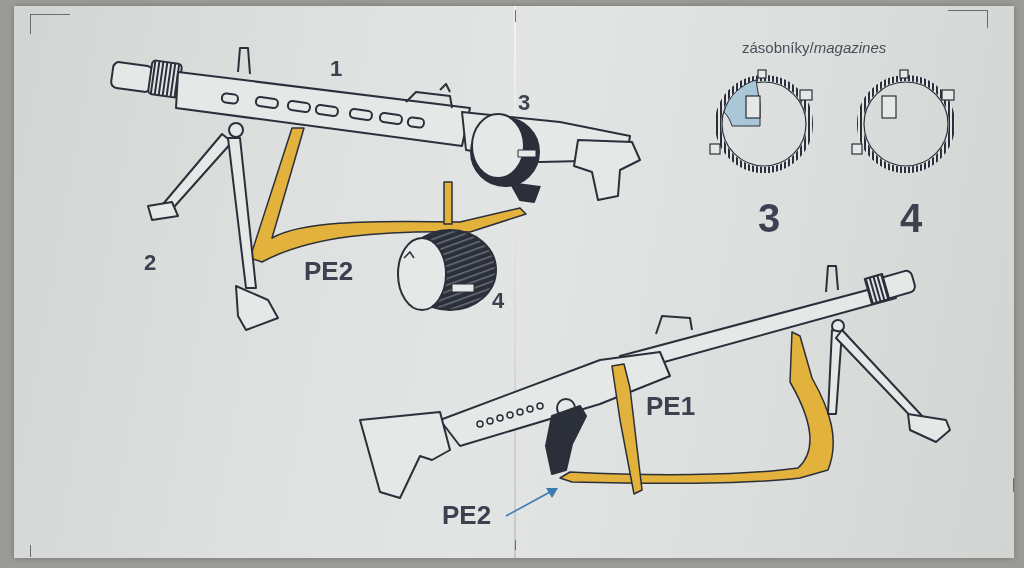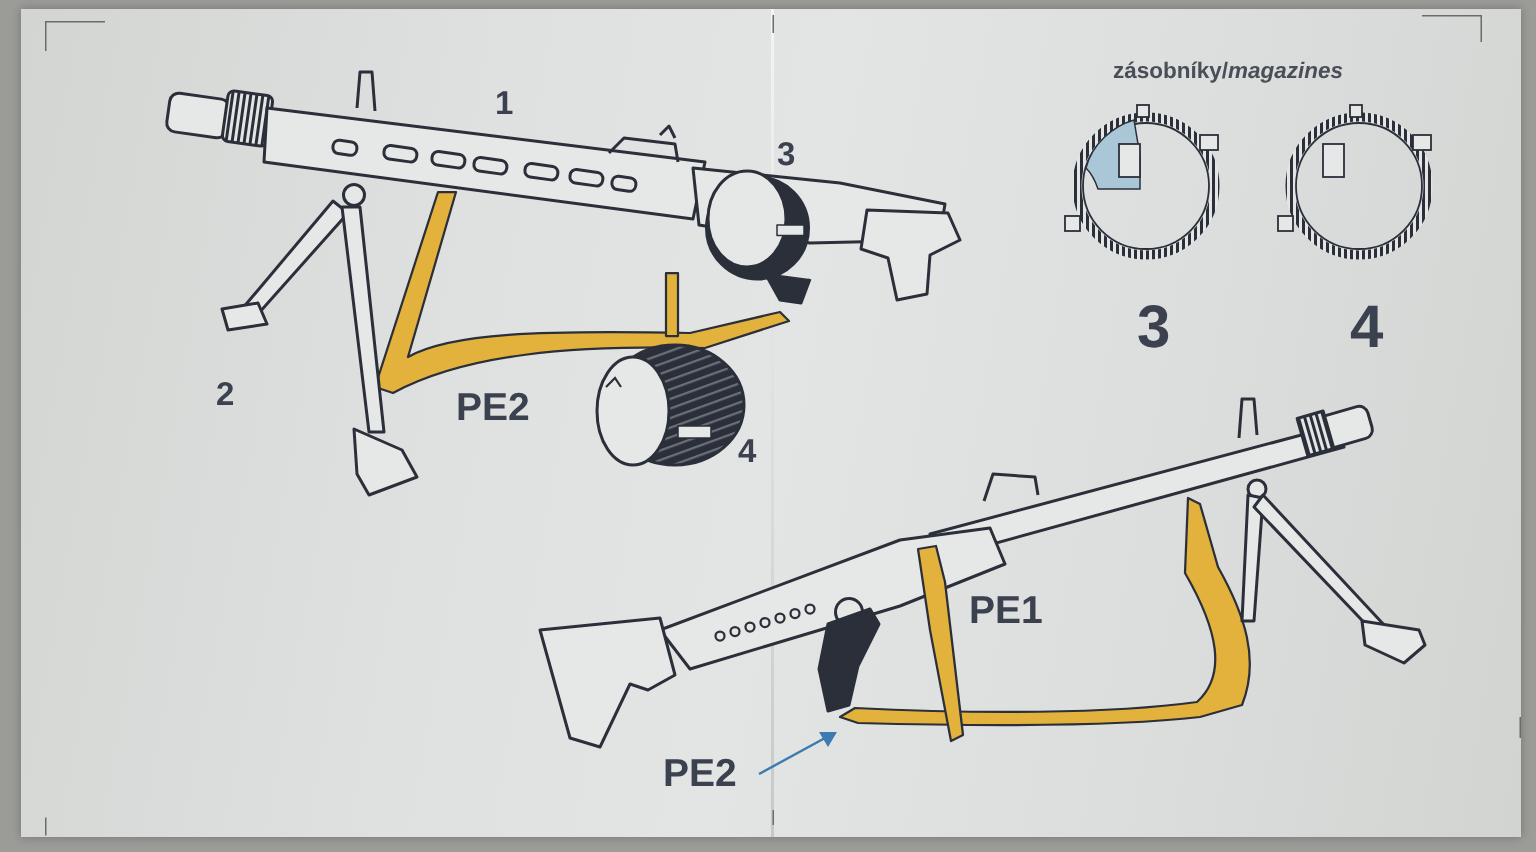--- a/index.html
+++ b/index.html
@@ -18,21 +18,21 @@
       background: linear-gradient(to bottom, rgba(255,255,255,0.6), rgba(180,182,180,0.6));
     }
     .crop-mark { position: absolute; background: #6a6c6a; }
     .label {
       position: absolute; color: #3c4150; font-weight: bold; line-height: 1;
       white-space: nowrap;
     }
     .num-sm { font-size: 22px; }
     .num-lg { font-size: 40px; }
     .pe { font-size: 26px; }
-    .mag-title { font-size: 15px; font-weight: bold; color: #4a4e58; }
+    .mag-title { font-size: 15px; font-weight: normal; color: #4a4e58; }
     .mag-title i { font-style: italic; }
     svg { position: absolute; left: 0; top: 0; }
   </style>
 </head>
 <body>
 
 <div class="sheet"></div>
 <div class="fold"></div>
 
 <div class="crop-mark" style="left:30px;top:14px;width:40px;height:1px;"></div>

